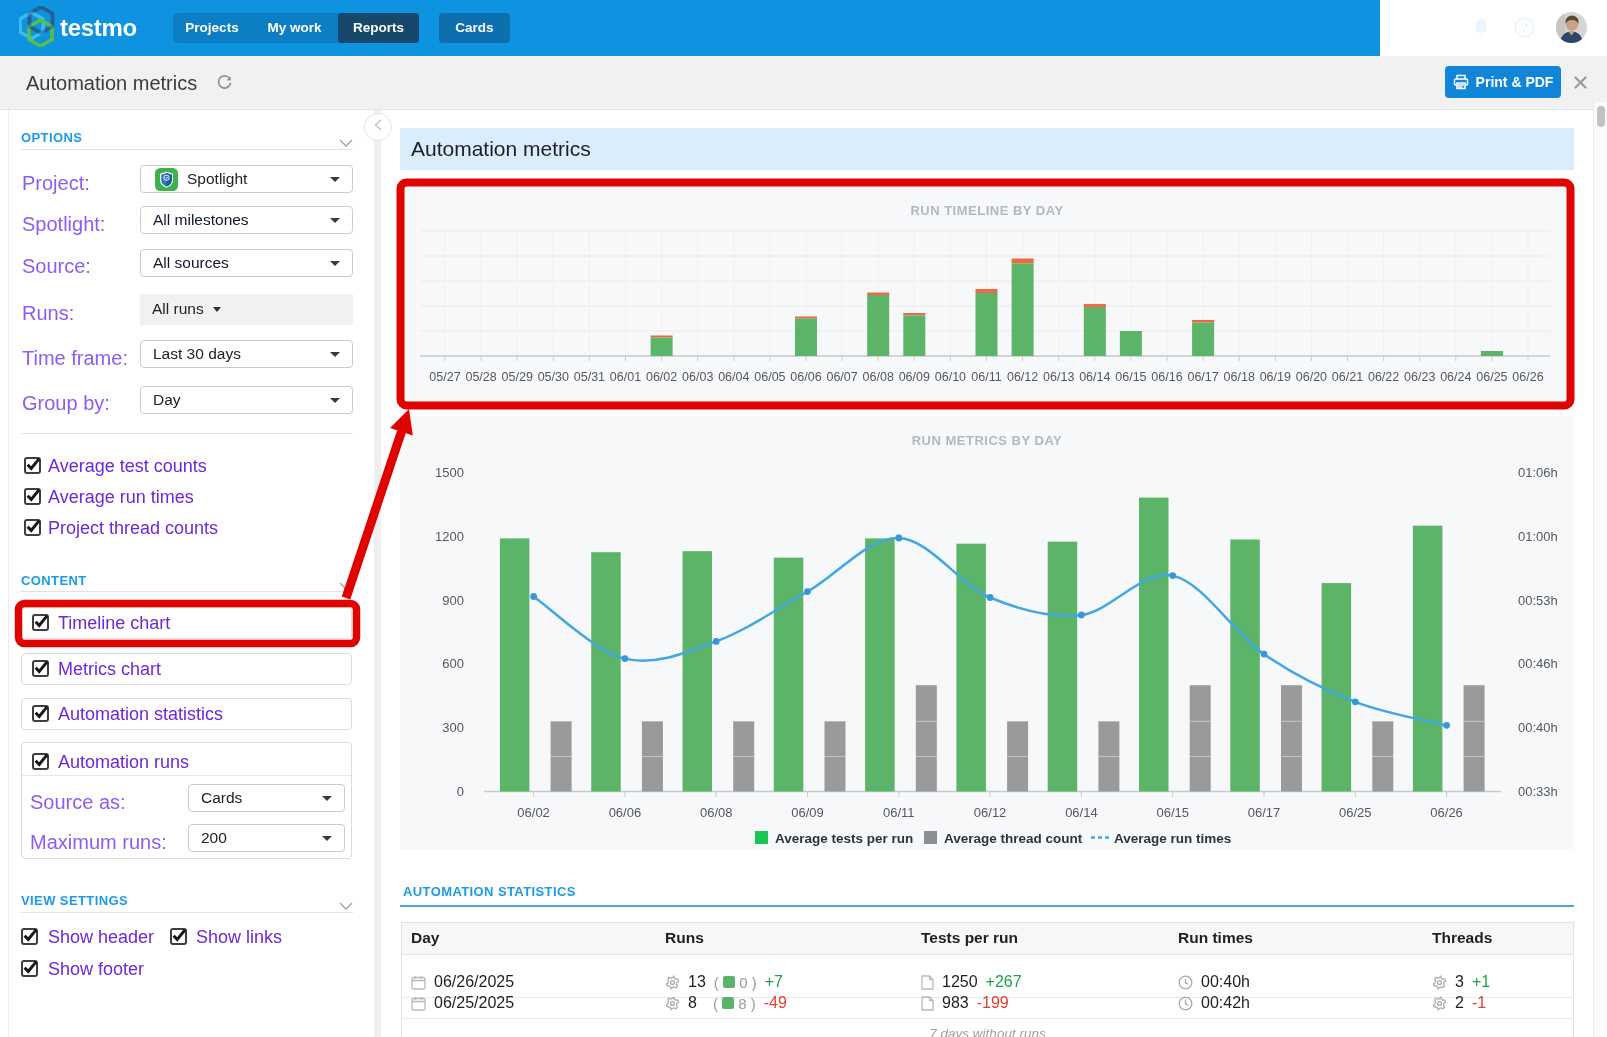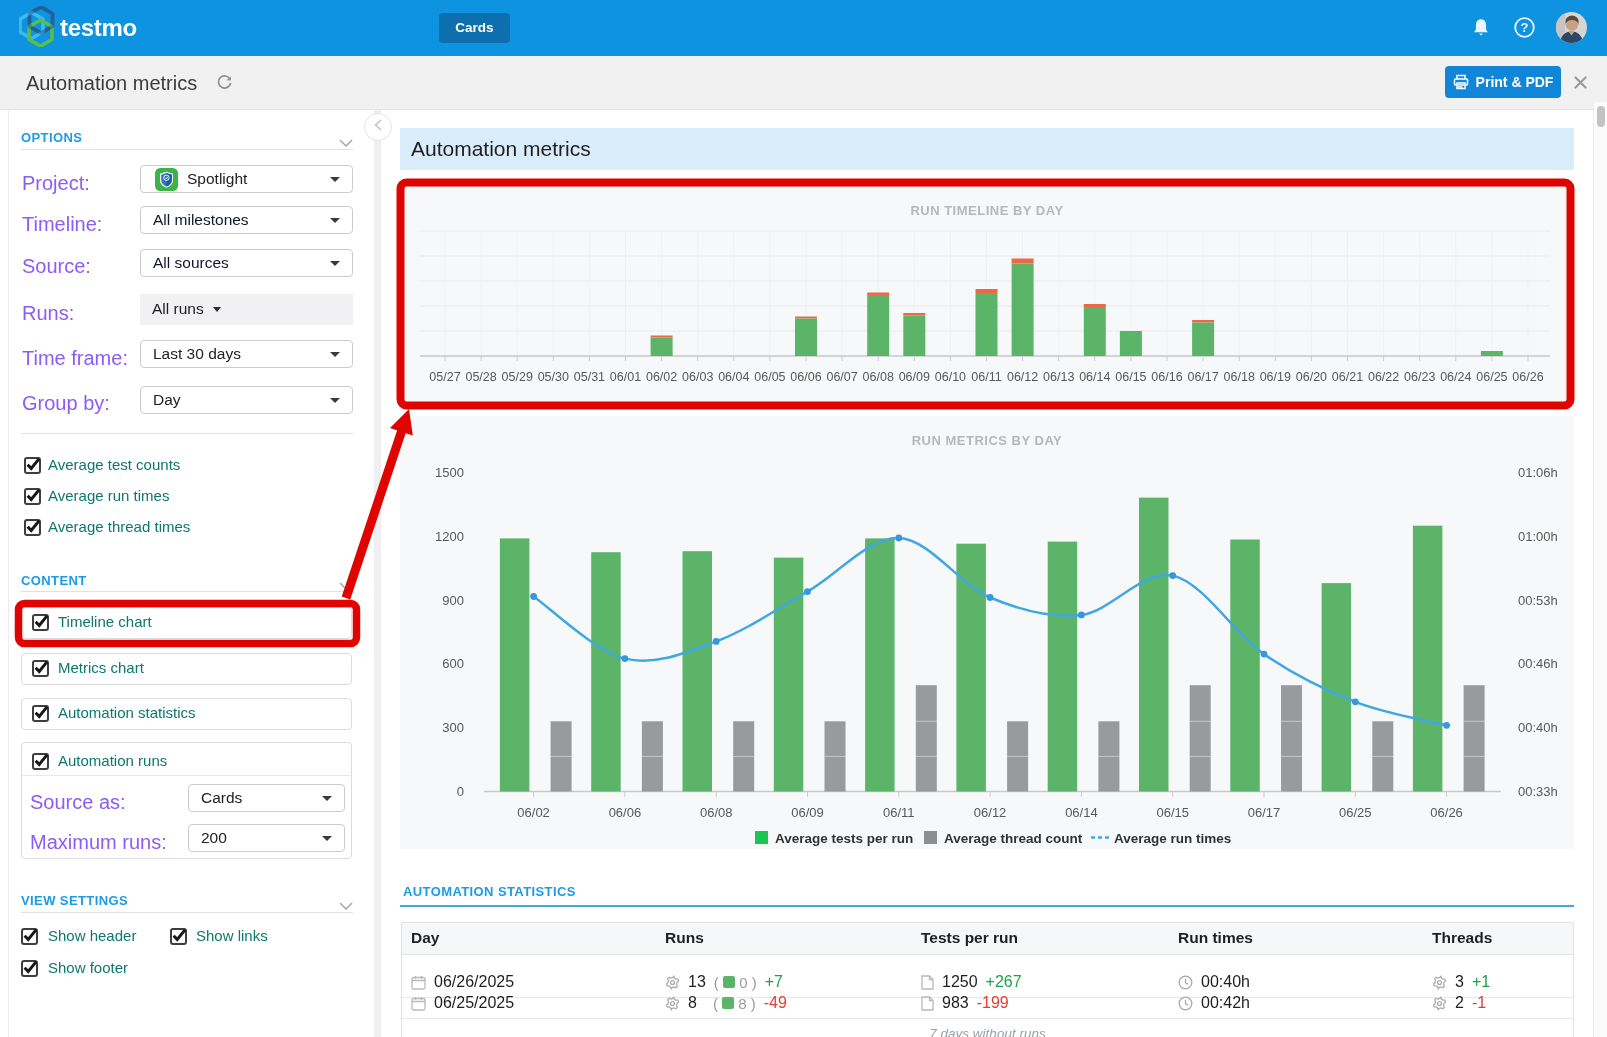--- a/index.html
+++ b/index.html
@@ -1,18 +1,18 @@
 <!DOCTYPE html>
 <html><head><meta charset="utf-8">
 <style>
 *{margin:0;padding:0;box-sizing:border-box}
 html,body{width:1607px;height:1037px;overflow:hidden;background:#fff;
  font-family:"Liberation Sans",sans-serif;-webkit-font-smoothing:antialiased}
 .abs{position:absolute}
-#navbar{position:absolute;left:0;top:0;width:1607px;height:56px;background:#0d93e0}
+#navbar{position:absolute;left:0;top:0;width:1380px;height:56px;background:#0d93e0}
 .navgroup{position:absolute;left:173px;top:13px;height:30px;border-radius:4px;background:#0c7fc4;display:flex}
 .navitem{height:30px;line-height:30px;color:#fff;font-weight:bold;font-size:13.5px;text-align:center}
 #nav-reports{background:#16486b;border-radius:4px}
 #nav-admin{position:absolute;left:439px;top:13px;width:71px;height:30px;line-height:30px;background:#0d6fae;border-radius:4px;color:#fff;font-weight:bold;font-size:13.5px;text-align:center}
 #logotext{position:absolute;left:60px;top:14px;font-size:24px;font-weight:bold;color:#fff;letter-spacing:-0.3px}
 #pagebar{position:absolute;left:0;top:56px;width:1607px;height:54px;background:#f1f1f2;border-bottom:1px solid #e5e5e7}
 #pagetitle{position:absolute;left:26px;top:72px;font-size:20px;color:#3c3c3e}
 #printbtn{position:absolute;left:1445px;top:66px;width:116px;height:32px;background:#1185d8;border-radius:4px;color:#fff;font-weight:bold;font-size:14px;text-align:center;line-height:32px}
 #sidebar{position:absolute;left:0;top:110px;width:374px;height:927px;background:#fff}
 .sideline{position:absolute;left:8px;top:110px;width:1px;height:927px;background:#ececee}
@@ -20,21 +20,21 @@
 #collapse{position:absolute;left:364px;top:113px;width:28px;height:28px;border-radius:50%;background:#fff;border:1.5px solid #e3e3e6;color:#b6b6bb;text-align:center;line-height:25px;font-size:14px;font-weight:bold}
 .shead{position:absolute;left:21px;font-size:13px;font-weight:bold;color:#1b9be8;letter-spacing:.4px}
 .schev{position:absolute;color:#a9a9ad}
 .hr{position:absolute;left:21px;width:332px;height:1px;background:#e2e2e4}
 .flabel{position:absolute;left:22px;font-size:20px;color:#8b5cf6}
 .fsel{position:absolute;left:140px;width:213px;height:28px;border:1px solid #ccccce;border-radius:4px;background:#fff;font-size:15.5px;color:#222;line-height:26px;padding-left:12px}
 .caret{position:absolute;right:12px;top:11px;width:0;height:0;border-left:5px solid transparent;border-right:5px solid transparent;border-top:5.5px solid #3a3a3c}
 .ph{color:#0f172a}
 .cb{position:absolute;width:17px;height:17px;border:2px solid #3e3e40;border-radius:3px;background:#fff}
 .cb svg{position:absolute;left:-1px;top:-2px}
-.cbl{position:absolute;font-size:15px;color:#0f766e}
+.cbl{position:absolute;font-size:18px;color:#6d28d9}
 .cbox{position:absolute;left:21px;width:331px;border:1px solid #dcdcde;border-radius:4px;background:#fff}
 #chart1{position:absolute;left:400px;top:183px;width:1174px;height:222px;background:#f7f8f9}
 #chart2{position:absolute;left:400px;top:416px;width:1174px;height:433px;background:#f7f8f9}
 #band{position:absolute;left:400px;top:128px;width:1174px;height:42px;background:#d9edfb}
 #bandtitle{position:absolute;left:11px;top:9px;font-size:21px;color:#1f1f21}
 #statshead{position:absolute;left:403px;top:884px;font-size:13px;font-weight:bold;color:#1b9be8;letter-spacing:.4px}
 #statsline{position:absolute;left:400px;top:905px;width:1174px;height:2px;background:#4aa3dd}
 #stable{position:absolute;left:401px;top:922px;width:1173px;height:115px;border:1px solid #e2e2e4;border-bottom:none;background:#fff}
 .thead{position:absolute;left:0;top:0;width:1171px;height:32px;background:#f6f7f8;border-bottom:1px solid #e2e2e4}
 .trow{position:absolute;left:0;width:1171px;height:32px;border-bottom:1px solid #e8e8ea}
@@ -50,20 +50,25 @@
 <div id="navbar">
  <svg class="abs" style="left:19px;top:6px" width="40" height="41" viewBox="0 0 40 41">
   <g fill="none" stroke-linejoin="round" stroke-width="3.6">
    <path d="M22 1 L33.5 7.5 L33.5 20.5 L22 27 L10.5 20.5 L10.5 7.5 Z" stroke="#265f94"></path>
    <path d="M12.5 6.5 L24.0 13.0 L24.0 26.0 L12.5 32.5 L1.0 26.0 L1.0 13.0 Z" stroke="#3cbbee"></path>
    <path d="M21.5 14 L33.0 20.5 L33.0 33.5 L21.5 40 L10.0 33.5 L10.0 20.5 Z" stroke="#58bf49"></path>
    <path d="M22 1 L33.5 7.5 L33.5 20.5 L22 27 L10.5 20.5 L10.5 7.5 Z" stroke="#265f94" stroke-opacity="0.55"></path>
   </g>
  </svg>
  <div id="logotext">testmo</div>
+ <div class="navgroup">
+  <div class="navitem" style="width:78px">Projects</div>
+  <div class="navitem" style="width:87px">My work</div>
+  <div class="navitem" id="nav-reports" style="width:81px">Reports</div>
+ </div>
  <div id="nav-admin">Cards</div>
  <svg class="abs" style="left:1472px;top:18px" width="18" height="19" viewBox="0 0 18 19" fill="#eaf5fd">
    <path d="M9 1.2 C5.9 1.2 3.9 3.6 3.9 7 L3.9 10.6 C3.9 12.3 3 13.4 1.9 14.3 L16.1 14.3 C15 13.4 14.1 12.3 14.1 10.6 L14.1 7 C14.1 3.6 12.1 1.2 9 1.2 Z"></path>
    <path d="M7 15.6 L11 15.6 L9 17.6 Z"></path>
  </svg>
  <svg class="abs" style="left:1514px;top:17px" width="21" height="21" viewBox="0 0 21 21">
    <circle cx="10.5" cy="10.5" r="9.3" fill="none" stroke="#eaf5fd" stroke-width="1.8"></circle>
    <text x="10.5" y="15.2" text-anchor="middle" font-size="13" font-weight="bold" fill="#eaf5fd">?</text>
  </svg>
  <svg class="abs" style="left:1556px;top:12px" width="31" height="31" viewBox="0 0 31 31">
@@ -97,21 +102,21 @@
  <svg class="abs" style="left:1574px;top:76px" width="13" height="13" viewBox="0 0 13 13" stroke="#9a9a9e" stroke-width="2.2" stroke-linecap="round">
     <path d="M1.5 1.5 L11.5 11.5 M11.5 1.5 L1.5 11.5"></path>
   </svg>
 <div id="sidebar"></div>
 <div class="shead" style="top:130px">OPTIONS</div>
 <div class="schev" style="left:339px;top:133px"><svg width="14" height="8" viewBox="0 0 14 8" fill="none" stroke="#ababaf" stroke-width="1.6">
       <path d="M1 1 L7 7 L13 1"></path>
     </svg></div>
 <div class="hr" style="top:149px"></div>
 <div class="flabel" style="top:172px">Project:</div>
-<div class="flabel" style="top:213px">Timeline:</div>
+<div class="flabel" style="top:213px">Spotlight:</div>
 <div class="flabel" style="top:255px">Source:</div>
 <div class="flabel" style="top:302px">Runs:</div>
 <div class="flabel" style="top:347px">Time frame:</div>
 <div class="flabel" style="top:392px">Group by:</div>
 <div class="fsel" style="top:165px;padding-left:46px"><svg class="abs" style="left:14px;top:2px" width="23" height="23" viewBox="0 0 22 22">
       <rect width="22" height="22" rx="5" fill="#3cb24b"></rect>
       <path d="M11 3.6 L17.2 5.6 L17.2 11.5 C17.2 15.2 14.6 17.6 11 18.8 C7.4 17.6 4.8 15.2 4.8 11.5 L4.8 5.6 Z" fill="#fff"></path>
       <path d="M11 4.8 L16.1 6.5 L16.1 11.4 C16.1 14.5 13.9 16.6 11 17.6 C8.1 16.6 5.9 14.5 5.9 11.4 L5.9 6.5 Z" fill="#2f78bd"></path>
       <path d="M11 4.8 L16.1 6.5 L16.1 11.4 C16.1 14.5 13.9 16.6 11 17.6 Z" fill="#1d5c9e"></path>
       <circle cx="11" cy="9.3" r="2.9" fill="#fff"></circle>
@@ -134,21 +139,21 @@
     <svg width="16" height="16" viewBox="0 0 16 16" style="overflow:visible">
       <path d="M2.6 7.8 L6.2 11.4 L14.2 1.6" fill="none" stroke="#18181a" stroke-width="3"></path>
     </svg>
   </div>
 <div class="cbl" style="left:48px;top:487px">Average run times</div>
 <div class="cb" style="left:24px;top:519px">
     <svg width="16" height="16" viewBox="0 0 16 16" style="overflow:visible">
       <path d="M2.6 7.8 L6.2 11.4 L14.2 1.6" fill="none" stroke="#18181a" stroke-width="3"></path>
     </svg>
   </div>
-<div class="cbl" style="left:48px;top:518px">Average thread times</div>
+<div class="cbl" style="left:48px;top:518px">Project thread counts</div>
 <div class="shead" style="top:573px">CONTENT</div>
 <div class="schev" style="left:339px;top:576px"><svg width="14" height="8" viewBox="0 0 14 8" fill="none" stroke="#ababaf" stroke-width="1.6">
       <path d="M1 1 L7 7 L13 1"></path>
     </svg></div>
 <div class="hr" style="top:591px"></div>
 <div class="cbox" style="top:607px;height:32px"></div>
 <div class="cb" style="left:32px;top:614px">
     <svg width="16" height="16" viewBox="0 0 16 16" style="overflow:visible">
       <path d="M2.6 7.8 L6.2 11.4 L14.2 1.6" fill="none" stroke="#18181a" stroke-width="3"></path>
     </svg>

